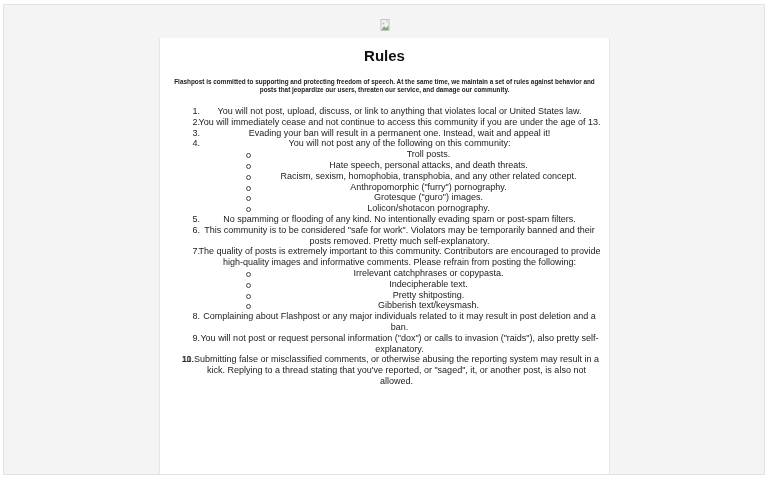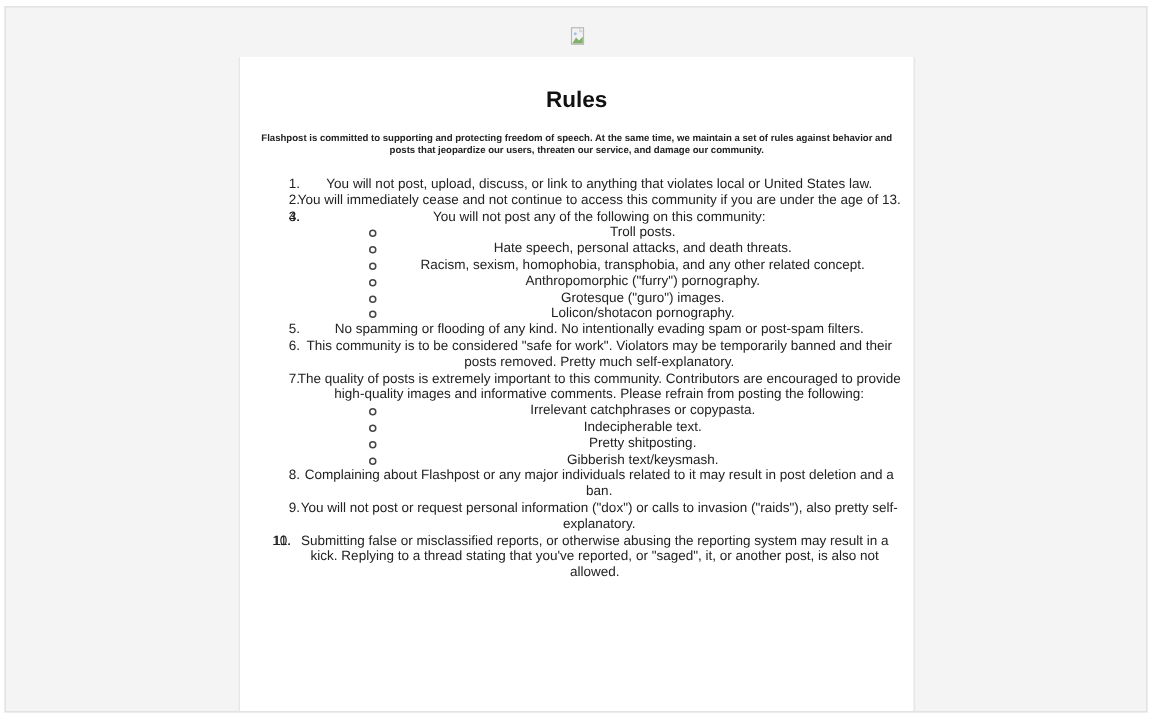--- a/index.html
+++ b/index.html
@@ -11,21 +11,21 @@
   }
   .logo {
     position: absolute; left: 376px; top: 12px; width: 12px; height: 12px;
   }
   .card {
     position: absolute; left: 155px; top: 33px; width: 451px; height: 460px;
     background: #ffffff; border-left: 1px solid #e6e6e6; border-right: 1px solid #e6e6e6;
     padding: 0 8px;
   }
   .title {
-    text-align: center; font-weight: bold; font-size: 15px; margin-top: 20px;
+    text-align: center; font-weight: bold; font-size: 15px; margin-top: 9px;
     color: #111;
   }
   .intro {
     text-align: center; font-weight: bold; font-size: 6.4px; line-height: 8px;
     margin-top: 14px; color: #222; padding: 0 2px;
   }
   ol.rules {
     list-style: none; margin-top: 12px; font-size: 9px; line-height: 10.8px; color: #222;
   }
   ol.rules > li { text-align: center; position: relative; padding-left: 30px; padding-right: 0; }
@@ -52,21 +52,21 @@
     </svg>
   </div>
 
   <div class="card">
     <h1 class="title">Rules</h1>
     <p class="intro">Flashpost is committed to supporting and protecting freedom of speech. At the same time, we maintain a set of rules against behavior and posts that jeopardize our users, threaten our service, and damage our community.</p>
 
     <ol class="rules">
       <li><span class="num">1.</span><span>You will not post, upload, discuss, or link to anything that violates local or United States law.</span></li>
       <li><span class="num">2.</span><span>You will immediately cease and not continue to access this community if you are under the age of 13.</span></li>
-      <li><span class="num">3.</span></li>
+      <li><span class="num">3.</span><span>Evading your ban will result in a permanent one. Instead, wait and appeal it!</span></li>
       <li><span class="num">4.</span><span>You will not post any of the following on this community:</span>
         <ul class="sub">
           <li>Troll posts.</li>
           <li>Hate speech, personal attacks, and death threats.</li>
           <li>Racism, sexism, homophobia, transphobia, and any other related concept.</li>
           <li>Anthropomorphic ("furry") pornography.</li>
           <li>Grotesque ("guro") images.</li>
           <li>Lolicon/shotacon pornography.</li>
         </ul>
       </li>
@@ -76,16 +76,16 @@
         <ul class="sub">
           <li>Irrelevant catchphrases or copypasta.</li>
           <li>Indecipherable text.</li>
           <li>Pretty shitposting.</li>
           <li>Gibberish text/keysmash.</li>
         </ul>
       </li>
       <li><span class="num">8.</span><span>Complaining about Flashpost or any major individuals related to it may result in post deletion and a ban.</span></li>
       <li><span class="num">9.</span><span>You will not post or request personal information ("dox") or calls to invasion ("raids"), also pretty self-explanatory.</span></li>
       <li class="wide"><span class="num">10.</span></li>
-      <li class="wide"><span class="num">11.</span><span>Submitting false or misclassified reports, or otherwise abusing the reporting system may result in a kick. Replying to a thread stating that you've reported, or "saged", it, or another post, is also not allowed.</span></li>
+      <li class="wide"><span class="num">11.</span><span>Submitting false or misclassified comments, or otherwise abusing the reporting system may result in a kick. Replying to a thread stating that you've reported, or "saged", it, or another post, is also not allowed.</span></li>
     </ol>
   </div>
 </div>
 
 </body></html>

